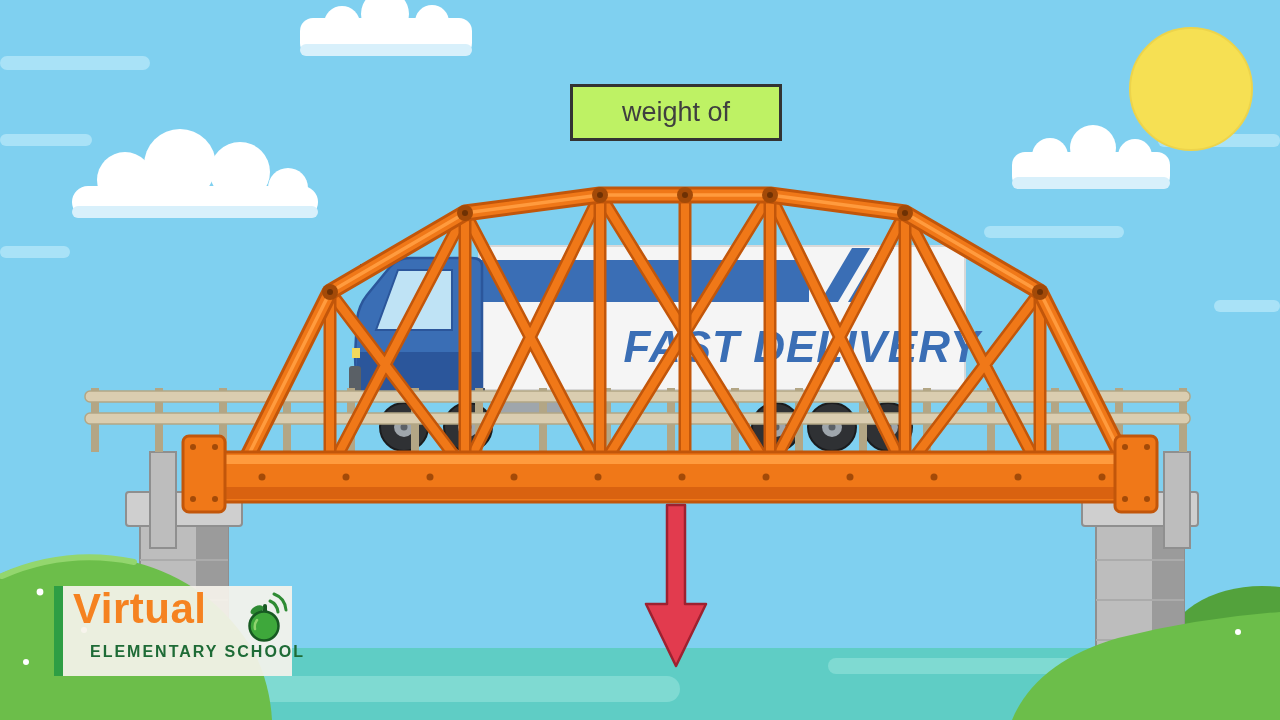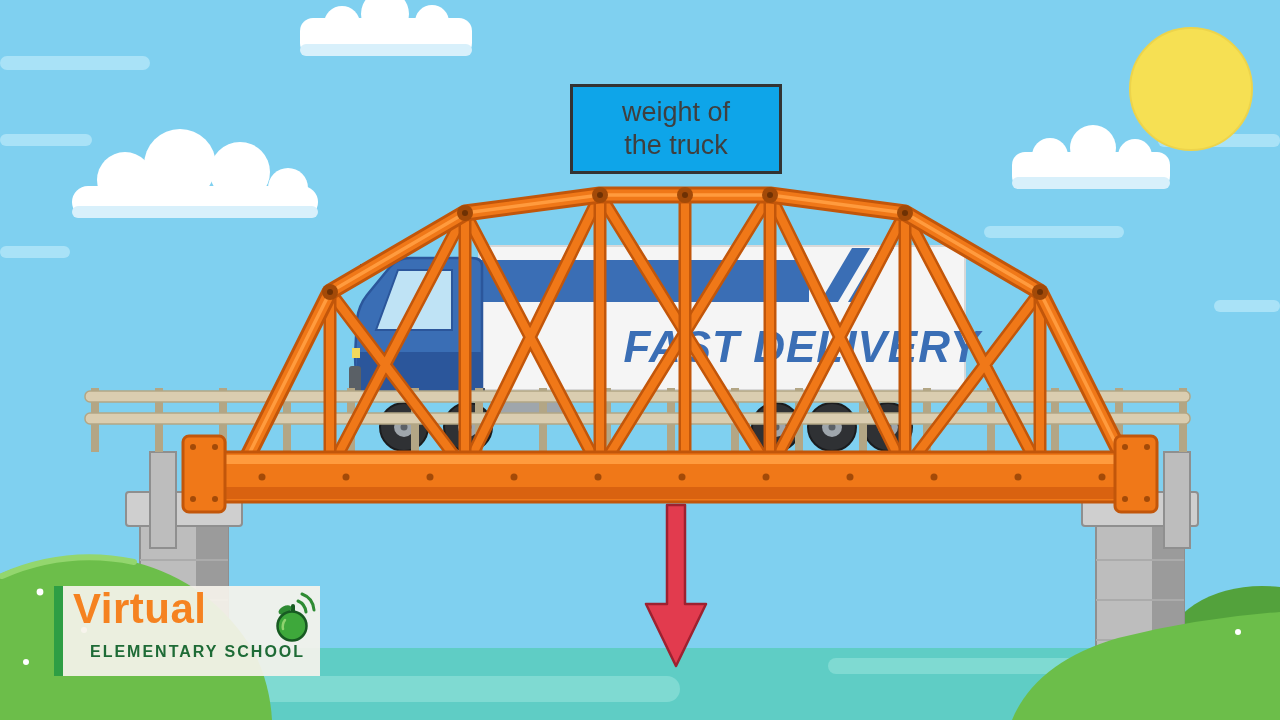--- a/index.html
+++ b/index.html
@@ -52,26 +52,26 @@
   .beam-hi{fill:var(--bridge-light,#FF9B3E);}
   .beam-lo{fill:#D96210;}
   .joint{fill:var(--bridge-joint,#A34A08);}
   .joint-dot{fill:#6E3104;}
   .bolt{fill:var(--bridge-joint,#A34A08);}
   .arrow{fill:var(--arrow-red,#E23B4E);stroke:var(--arrow-dark,#9E2130);stroke-width:2.5;stroke-linejoin:round;}
 
   
   .weight-label{
     position:absolute;left:570px;top:84px;width:212px;box-sizing:border-box;
-    background:#0ea5e9;border:3px solid var(--label-border,#333333);
+    background:#bef264;border:3px solid var(--label-border,#333333);
     padding:9px 19px;text-align:center;
     font:400 27px/1.22 "Liberation Sans",sans-serif;color:var(--label-text,#3F3F3F);
   }
   .logo{
-    position:absolute;left:54px;top:586px;width:266px;height:90px;
+    position:absolute;left:54px;top:586px;width:238px;height:90px;
     background:rgba(246,243,235,0.92);
   }
   .logo-bar{position:absolute;left:0;top:0;width:9px;height:100%;background:var(--logo-bar,#2E9E44);}
   .logo-title{position:absolute;left:19px;top:0px;font:700 42px/1.1 "Liberation Sans",sans-serif;color:var(--logo-orange,#F58220);letter-spacing:0.5px;}
   .logo-subtitle{position:absolute;left:36px;top:57px;font:700 16px "Liberation Sans",sans-serif;color:var(--logo-green,#1E6B36);letter-spacing:2px;white-space:nowrap;}
   .logo-apple{position:absolute;right:2px;top:2px;}
 </style>
 </head>
 <body>
 
@@ -253,21 +253,20 @@
         <circle class="bolt" cx="1125" cy="499" r="3"></circle>
           <circle class="bolt" cx="1147" cy="499" r="3"></circle>
       </g>
     </g>
 
     <path class="arrow" d="M667 505 L685 505 L685 604 L706 604 L676 666 L646 604 L667 604 Z"></path>
   </svg>
 
   <div class="weight-label">
     <div>weight of</div>
-    <div>the truck</div>
   </div>
 
   <div class="logo">
     <div class="logo-bar"></div>
     <div class="logo-title">Virtual</div>
     <div class="logo-subtitle">ELEMENTARY SCHOOL</div>
     <svg class="logo-apple" width="48" height="56" viewBox="0 0 48 56">
       <path d="M32 6 q11 4 12 16" fill="none" stroke="#2E8B33" stroke-width="3" stroke-linecap="round"></path>
       <path d="M28 13 q7 3 8 11" fill="none" stroke="#2E8B33" stroke-width="3" stroke-linecap="round"></path>
       <rect x="21" y="16" width="4" height="9" rx="2" fill="#175A22"></rect>

